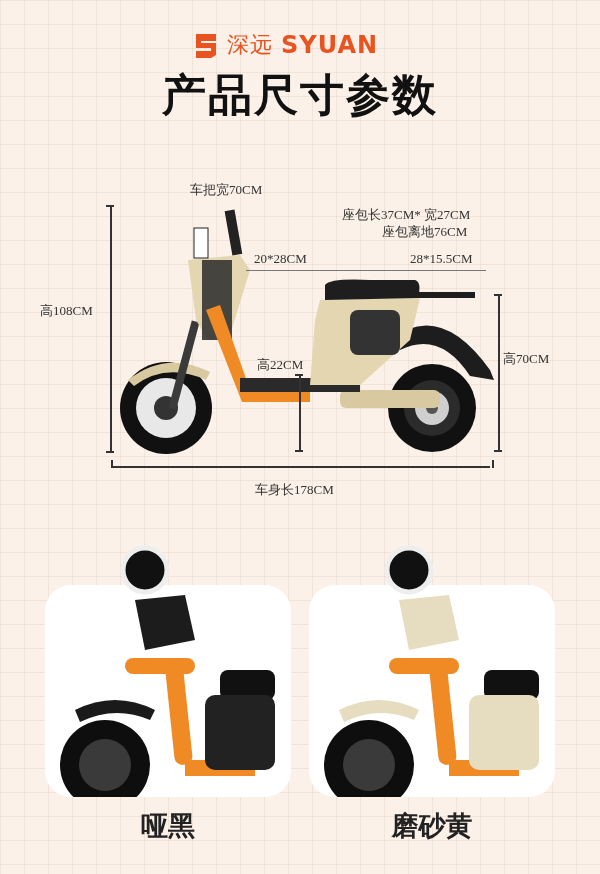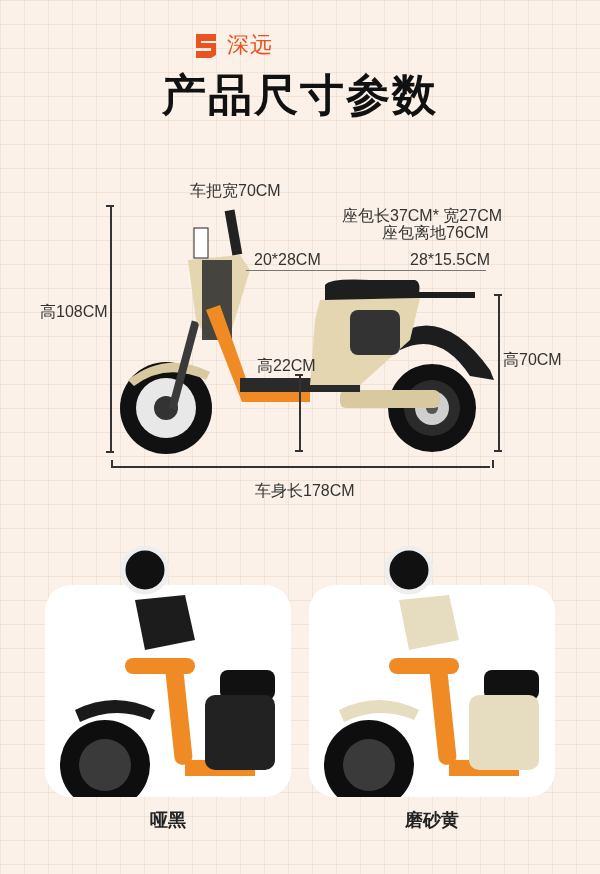--- a/index.html
+++ b/index.html
@@ -9,36 +9,37 @@
         linear-gradient(to right, rgba(210,190,175,0.25) 1px, transparent 1px),
         linear-gradient(to bottom, rgba(210,190,175,0.25) 1px, transparent 1px);
       background-size:24px 24px;
       font-family:"Liberation Sans","DejaVu Sans",sans-serif;color:#222;}
     .abs{position:absolute;}
     .brand{left:193px;top:28px;height:34px;display:flex;align-items:center;gap:8px;}
     .brand-s{width:26px;height:28px;}
     .brand-cn{color:#e8531f;font-size:22px;font-weight:normal;letter-spacing:1px;}
     .brand-en{color:#e8531f;font-size:24px;font-weight:900;letter-spacing:1px;font-family:"DejaVu Sans",sans-serif;}
     .title{left:0;width:600px;top:66px;text-align:center;font-size:44px;font-weight:bold;color:#111;letter-spacing:2px;font-family:"DejaVu Sans",sans-serif;}
-    .lbl{font-size:16px;color:#333;white-space:nowrap;}
+    .lbl{font-size:13px;color:#333;white-space:nowrap;font-family:Liberation Serif, serif;}
     .line-v{width:1.5px;background:#333;}
     .line-h{height:1.5px;background:#333;}
     .tick-h{width:8px;height:1.5px;background:#333;}
     .tick-v{width:1.5px;height:8px;background:#333;}
     .card{background:#fff;border-radius:26px;overflow:visible;}
-    .color-lbl{font-size:18px;font-weight:bold;color:#222;text-align:center;font-family:"DejaVu Sans",sans-serif;}
+    .color-lbl{font-size:27px;font-weight:bold;color:#222;text-align:center;font-family:"DejaVu Sans",sans-serif;}
   </style>
 </head>
 <body>
 
 <div class="abs brand">
   <svg class="brand-s" viewBox="0 0 26 28">
     <path d="M3 3 H23 V10 H8 V12 H23 V24 L18 27 H3 V20 H18 V17 H3 Z" fill="#e8531f"></path>
   </svg>
   <span class="brand-cn">深远</span>
+  <span class="brand-en">SYUAN</span>
 </div>
 
 <div class="abs title">产品尺寸参数</div>
 
 <svg class="abs" style="left:110px;top:200px;width:390px;height:260px;" viewBox="0 0 390 260">
 
   <path d="M280 140 Q330 100 380 170 L384 180 L360 176 Q330 130 290 150 Z" fill="#1d1d1d"></path>
 
   <circle cx="322" cy="208" r="44" fill="#111"></circle>
   <circle cx="322" cy="208" r="28" fill="#2b2b2b"></circle>

